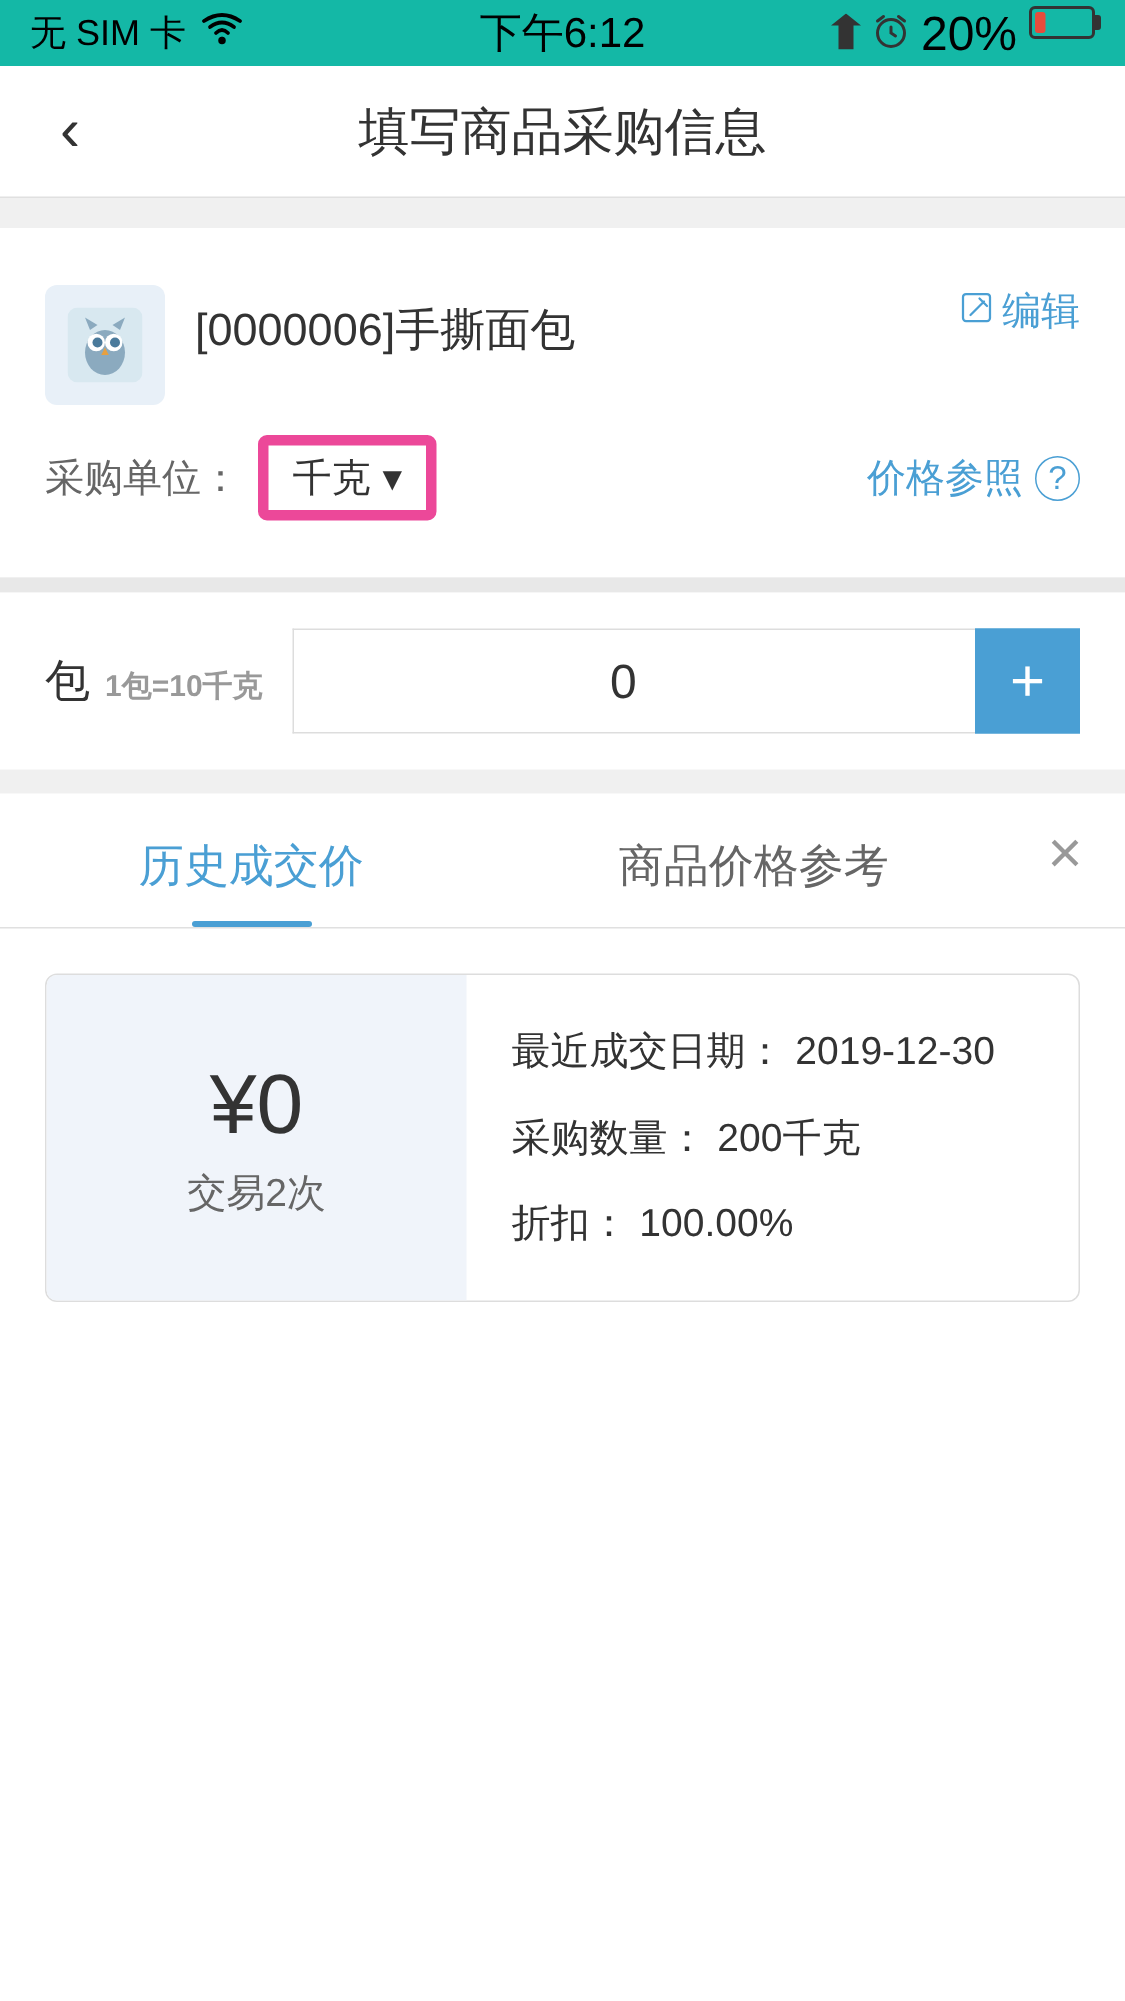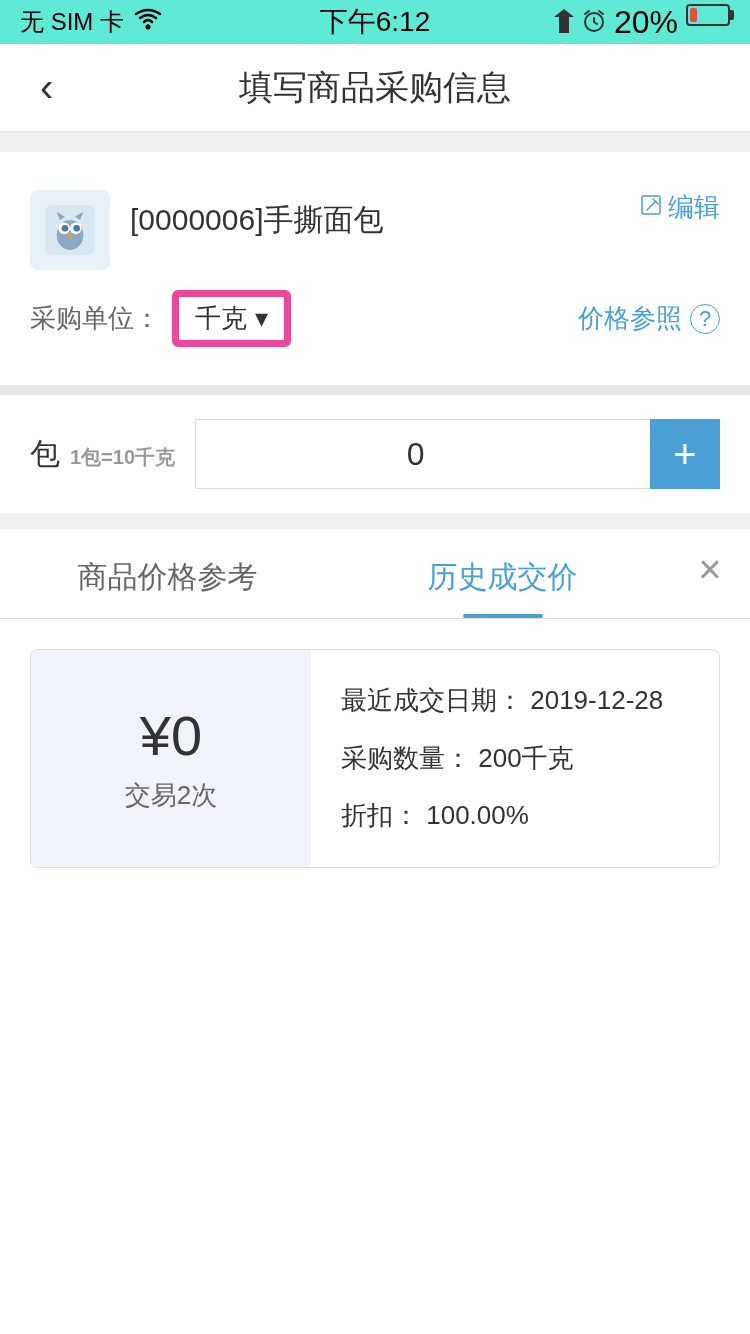--- a/index.html
+++ b/index.html
@@ -9,21 +9,21 @@
       min-height: 1334px;
       font-family: -apple-system, "PingFang SC", "Helvetica Neue", Arial, sans-serif;
       background: #f0f0f0;
       font-size: 28px;
     }
 
     
     .status-bar {
       width: 750px;
       height: 44px;
-      background: #5eead4;
+      background: #14b8a6;
       display: flex;
       align-items: center;
       justify-content: space-between;
       padding: 0 20px;
       font-size: 26px;
       color: #000;
     }
     .status-bar-left {
       display: flex;
       align-items: center;
@@ -434,43 +434,43 @@
   </div>
   <div class="quantity-input-area">
     <input class="quantity-input" type="number" value="0" style="">
     <div class="quantity-plus">+</div>
   </div>
 </div>
 
 <div class="bottom-panel">
 
   <div class="tabs-row">
+    <div class="tab-item active">
+      <span>历史成交价</span>
+    </div>
     <div class="tab-item">
       <span>商品价格参考</span>
-    </div>
-    <div class="tab-item active">
-      <span>历史成交价</span>
     </div>
     <div class="tab-close">×</div>
   </div>
 
   <div class="price-info-area">
     <div class="price-card">
 
       <div class="price-left">
         <div class="price-main">
           <span>¥</span><span>0</span>
         </div>
         <div class="price-transactions">交易2次</div>
       </div>
 
       <div class="price-right">
         <div class="price-detail-row">
           <span>最近成交日期：</span>
-          <span>2019-12-28</span>
+          <span>2019-12-30</span>
         </div>
         <div class="price-detail-row">
           <span>采购数量：</span>
           <span>200千克</span>
         </div>
         <div class="price-detail-row">
           <span>折扣：</span>
           <span>100.00%</span>
         </div>
       </div>

